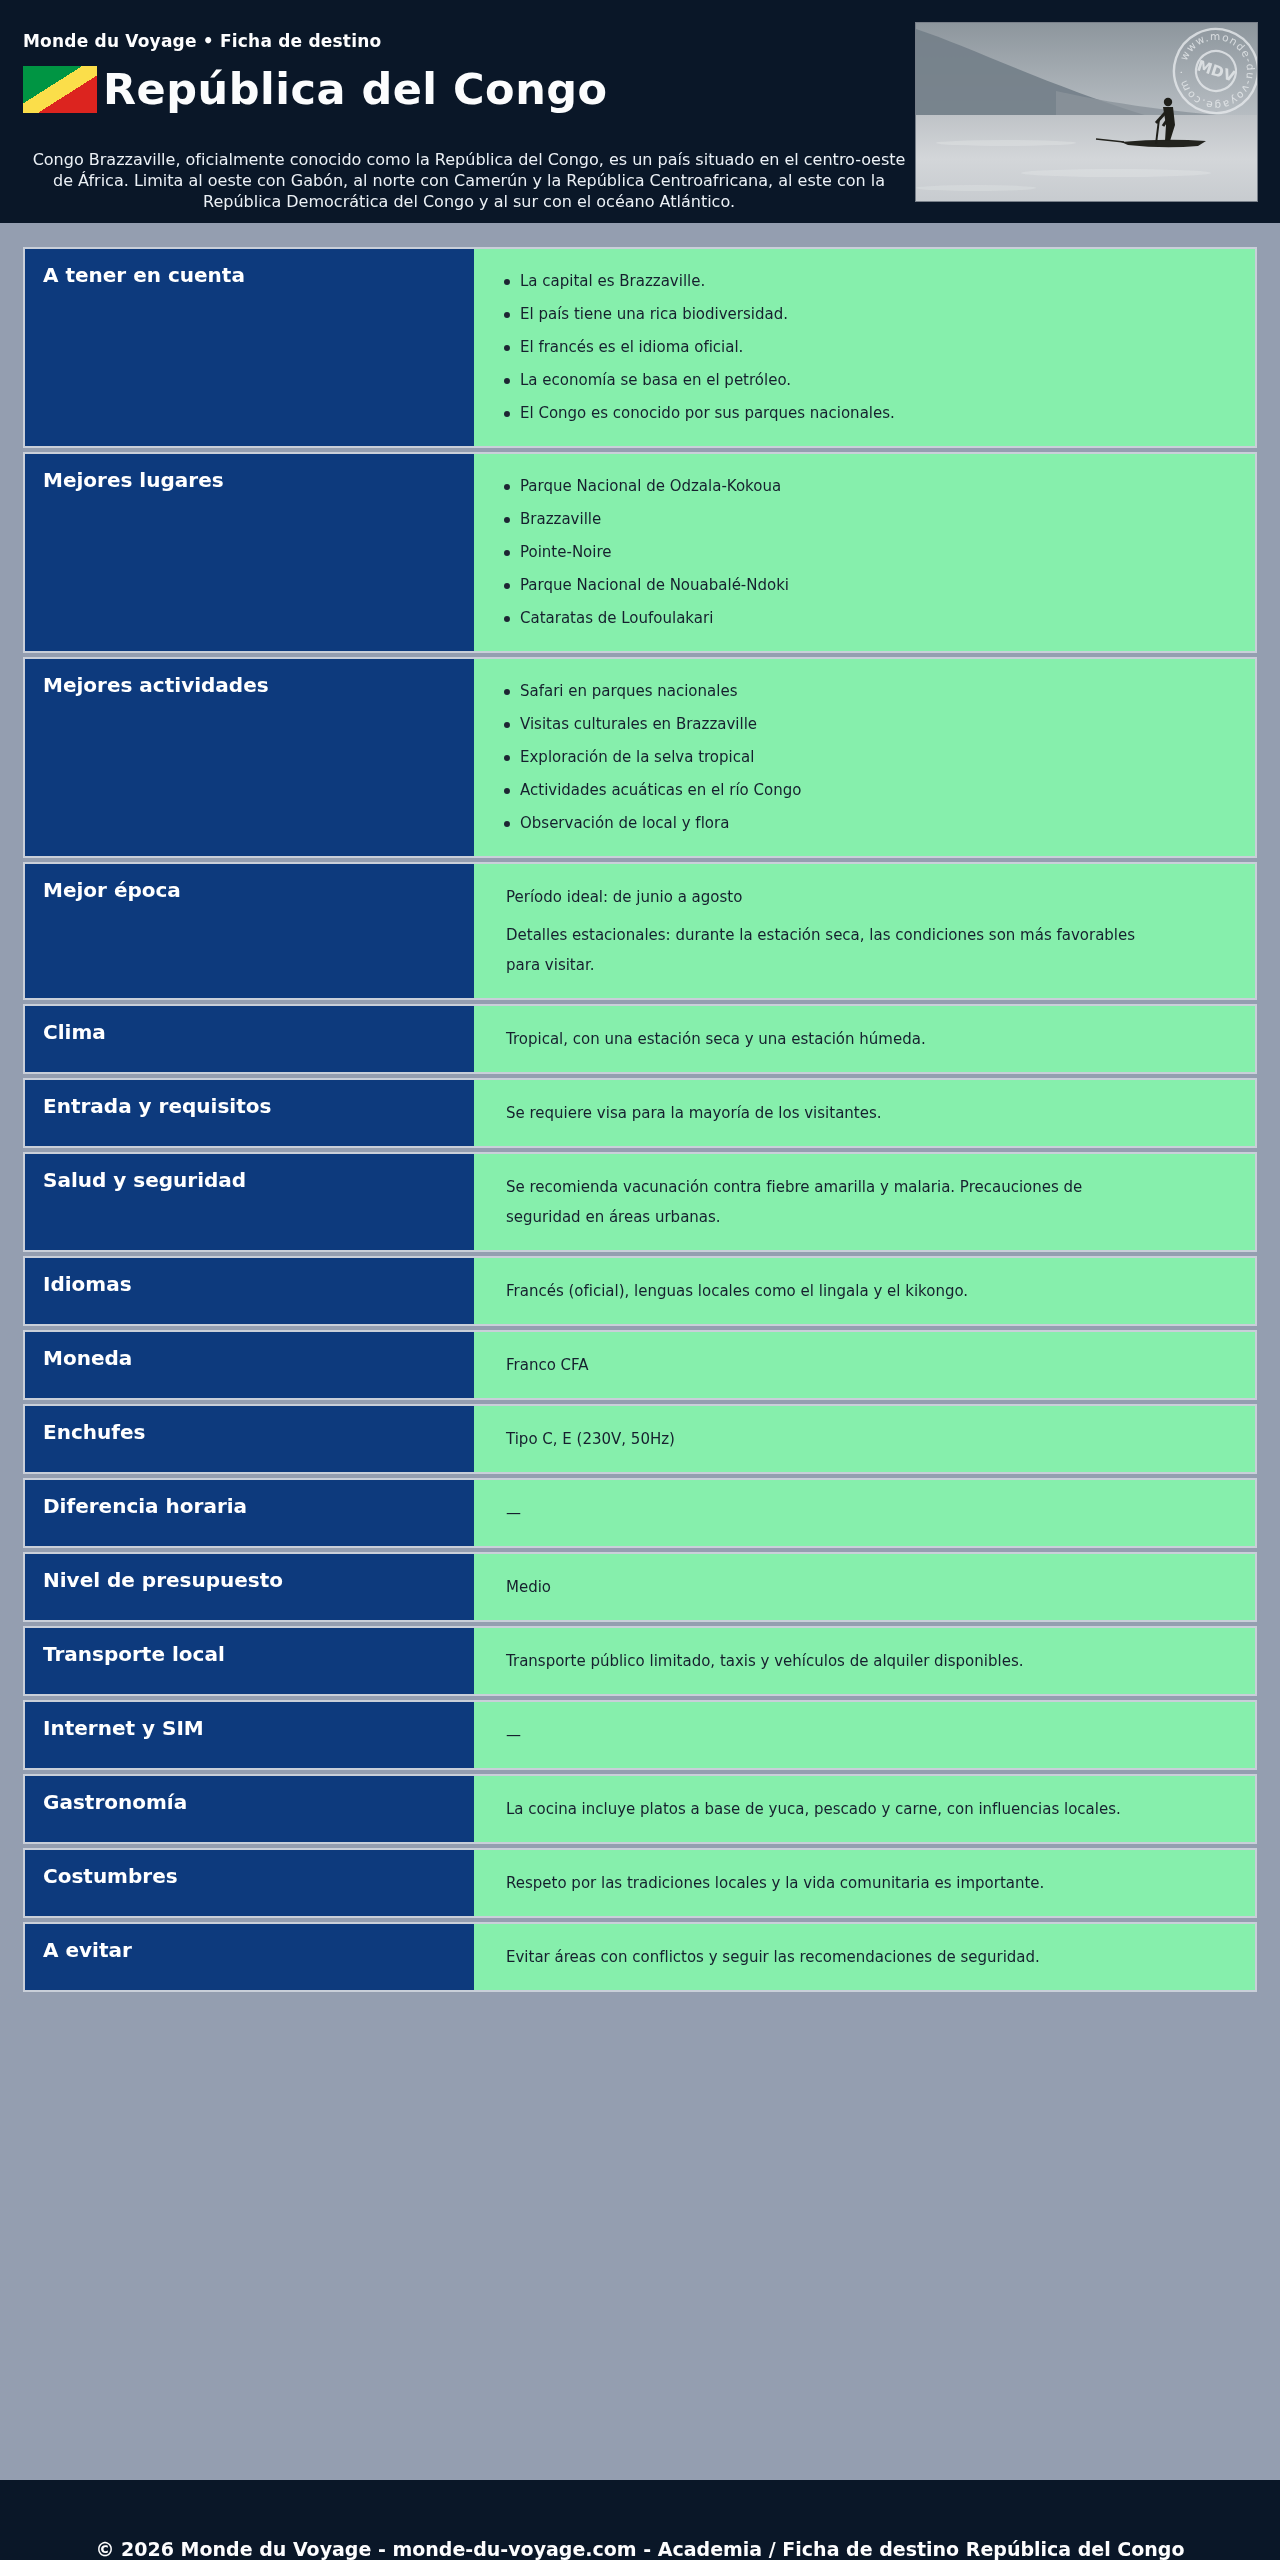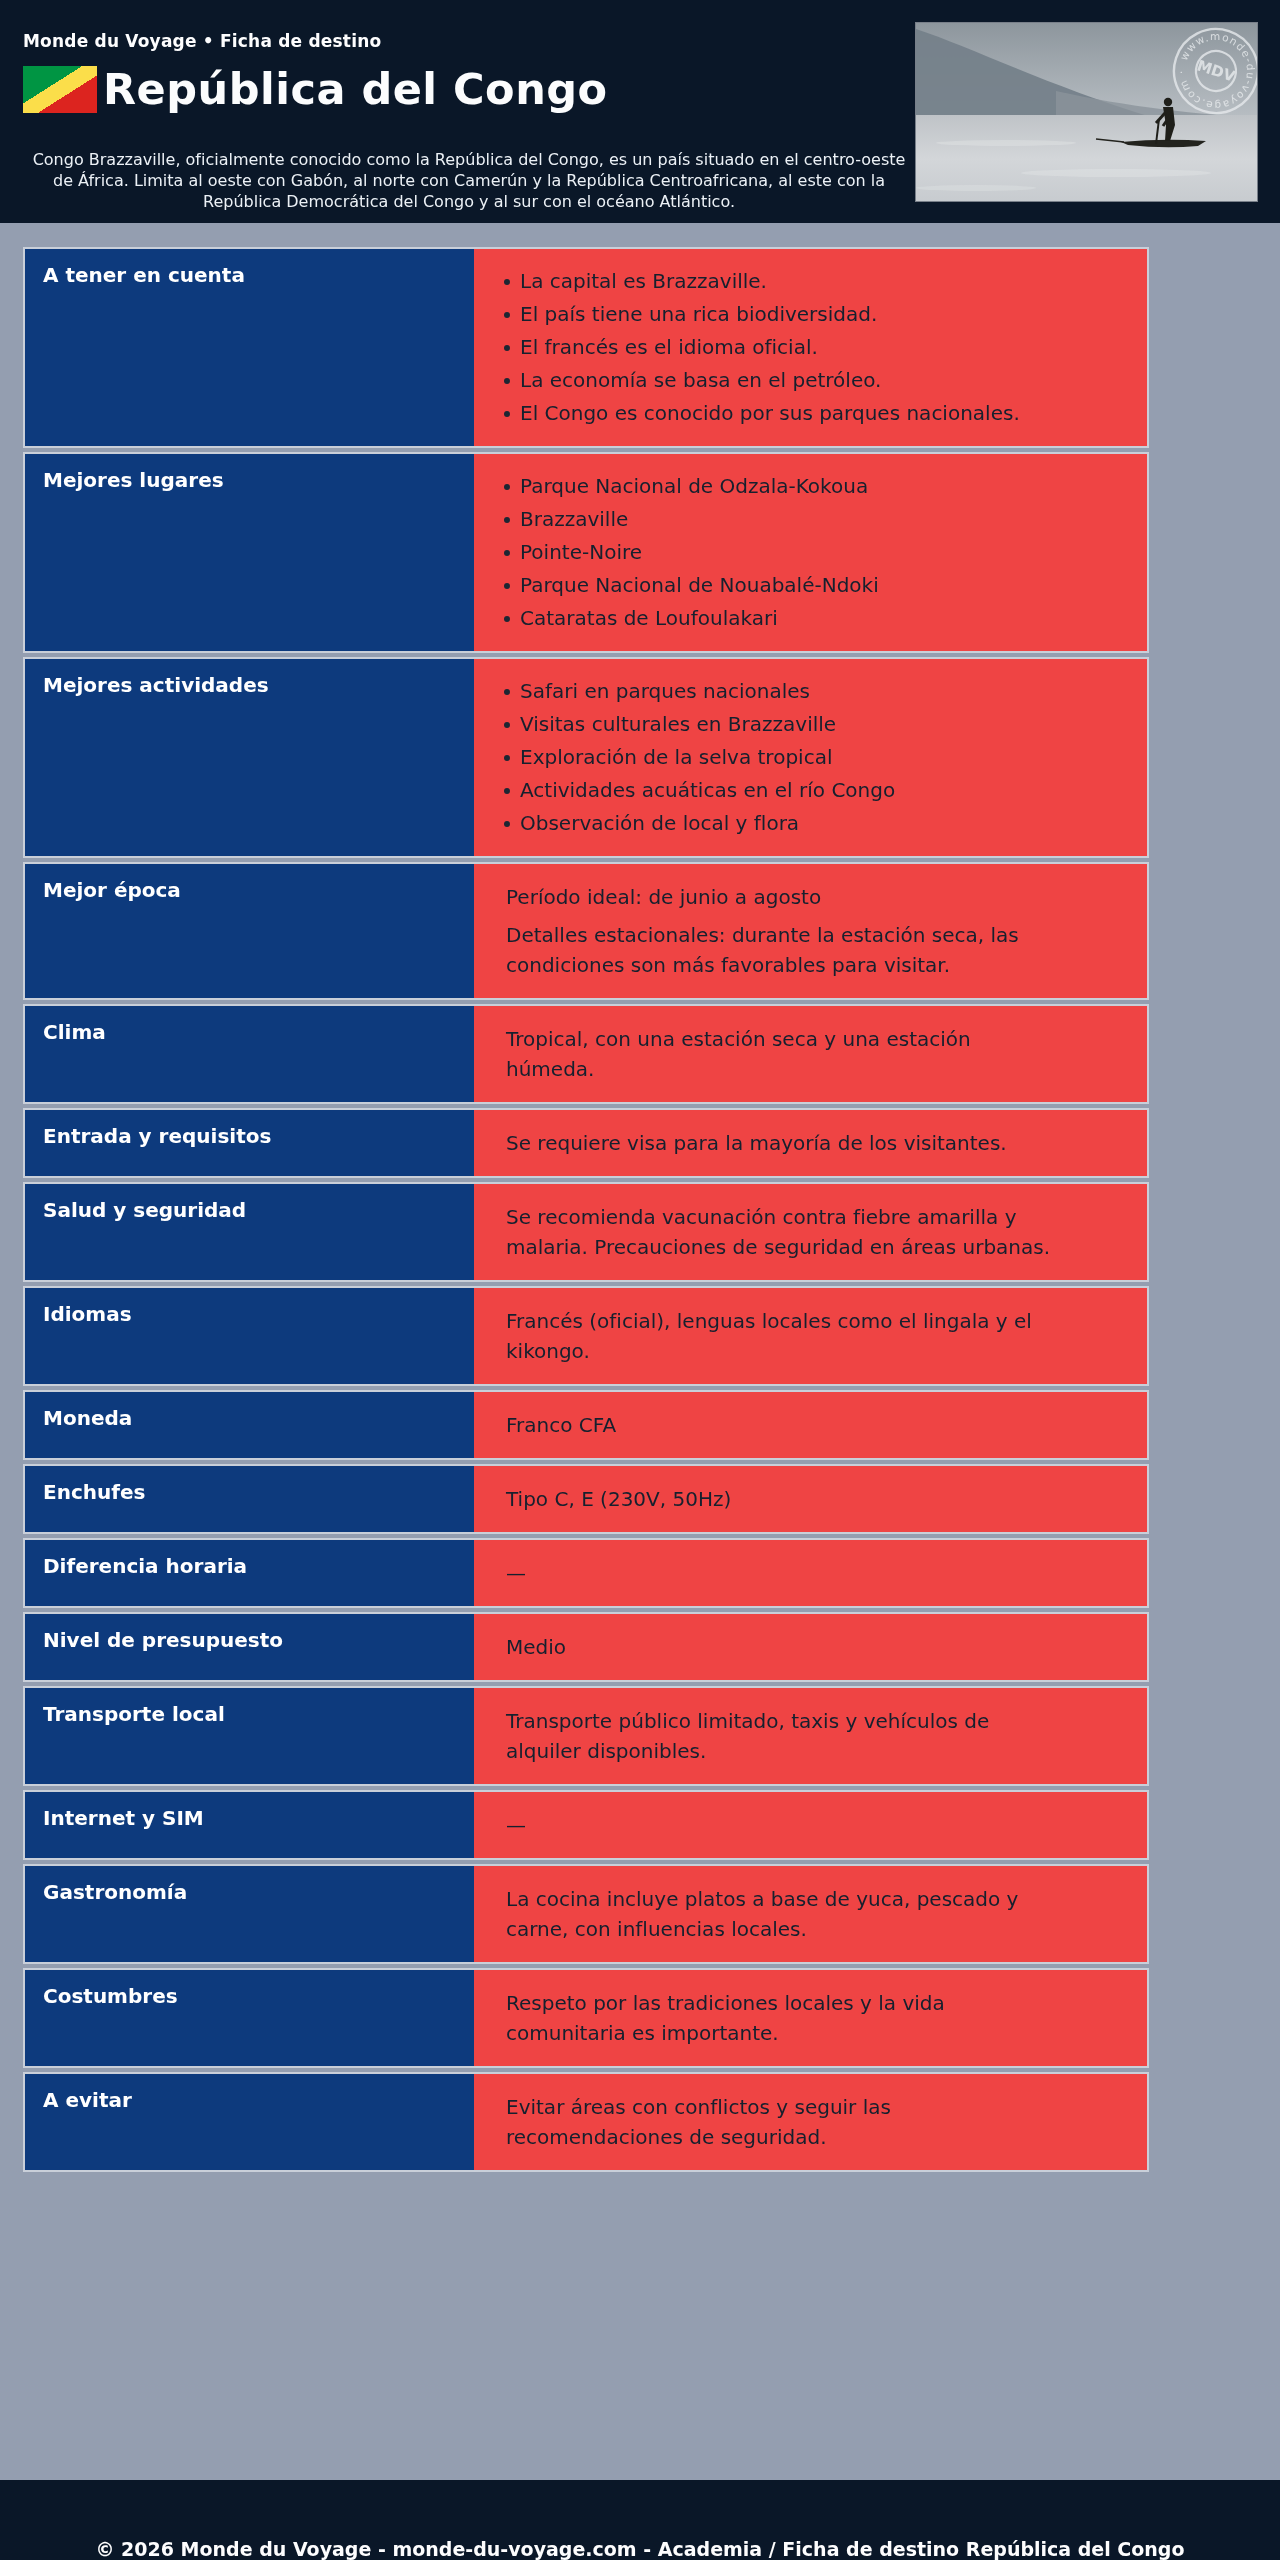--- a/index.html
+++ b/index.html
@@ -29,32 +29,32 @@
   .desc{
     position:absolute; top:149px; left:23px; width:892px;
     font-size:16px; line-height:21px; color:#ecf1f6;
   }
   .photo{
     position:absolute; top:22px; right:22px; width:343px; height:180px;
     border:1px solid rgba(255,255,255,.45); overflow:hidden;
   }
   .photo svg{ display:block; }
   
-  .tbl{ position:absolute; top:247px; left:23px; width:1126px; }
+  .tbl{ position:absolute; top:247px; left:23px; width:1234px; }
   .row{
     display:flex; background:#fff;
     border:2px solid #c9cfd9; margin-bottom:4px;
   }
   .cell.label{
     flex:0 0 449px; background:#0d3a7d; color:#fff;
     font-size:20px; font-weight:bold; padding:13px 14px 13px 18px; line-height:1.3;
   }
   .cell.value{
-    flex:1 1 auto; background:#ef4444; color:#16202e;
-    font-size:20px; line-height:30px; padding:10px 88px 10px 24px;
+    flex:1 1 auto; background:#86efac; color:#16202e;
+    font-size:15px; line-height:30px; padding:10px 88px 10px 24px;
   }
   .cell.value p{ margin:8px; }
   ul.blist{ list-style:none; padding:6px 0 6px 2px; }
   ul.blist li{ position:relative; padding-left:20px; line-height:33px; }
   ul.blist li::before{
     content:""; position:absolute; left:4px; top:14px;
     width:6px; height:6px; border-radius:50%; background:#1d2633;
   }
   
   .ftr{

